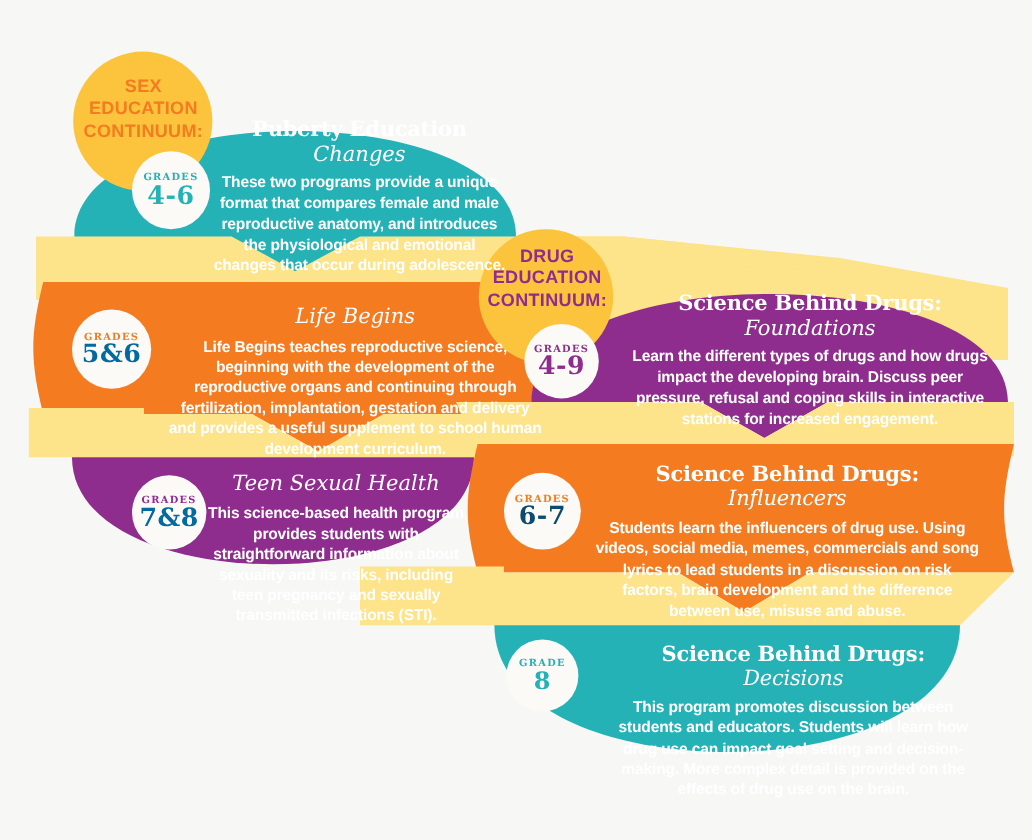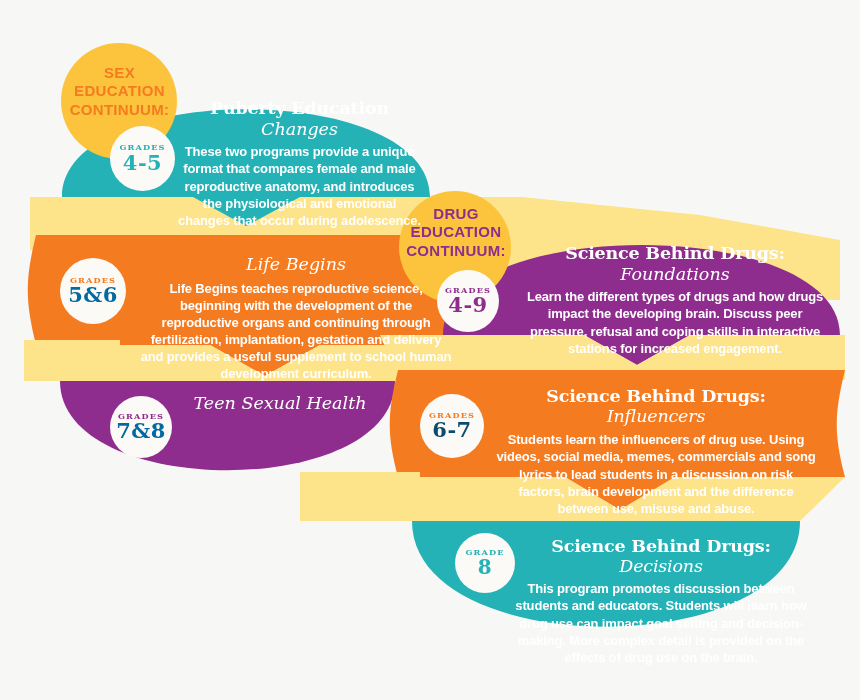--- a/index.html
+++ b/index.html
@@ -75,21 +75,21 @@
   </div>
 
   <div class="txt" style="left:177px;top:99px;width:245px;">
     <div class="ttl white">Puberty Education</div>
     <div class="sub white" style="margin-top:1px;">Changes</div>
     <div class="body white" style="margin-top:4px;">These two programs provide a unique format that compares female and male reproductive anatomy, and introduces the physiological and emotional changes that occur during adolescence.</div>
   </div>
 
   <div class="badge" style="left:110px;top:126px;width:65px;height:65px;">
     <span class="bg-l" style="color:#24b2b6;">GRADES</span>
-    <span class="bg-n" style="color:#24b2b6;">4-5</span>
+    <span class="bg-n" style="color:#24b2b6;">4-6</span>
   </div>
 
   <div class="txt" style="left:140px;top:255px;width:312px;">
     <div class="sub white">Life Begins</div>
     <div class="body white" style="margin-top:5px;">Life Begins teaches reproductive science, beginning with the development of the reproductive organs and continuing through fertilization, implantation, gestation and delivery and provides a useful supplement to school human development curriculum.</div>
   </div>
 
   <div class="badge" style="left:60px;top:258px;width:66px;height:66px;">
     <span class="bg-l" style="color:#f47b20;">GRADES</span>
     <span class="bg-n" style="color:#0369a1;">5&amp;6</span>
@@ -107,20 +107,21 @@
     <div class="body white" style="margin-top:4px;">Learn the different types of drugs and how drugs impact the developing brain. Discuss peer pressure, refusal and coping skills in interactive stations for increased engagement.</div>
   </div>
 
   <div class="badge" style="left:437px;top:270px;width:62px;height:62px;">
     <span class="bg-l" style="color:#8f2d8f;">GRADES</span>
     <span class="bg-n" style="color:#8f2d8f;">4-9</span>
   </div>
 
   <div class="txt" style="left:172px;top:394px;width:216px;">
     <div class="sub white">Teen Sexual Health</div>
+    <div class="body white" style="margin-top:5px;">This science-based health program provides students with straightforward information about sexuality and its risks, including teen pregnancy and sexually transmitted infections (STI).</div>
   </div>
 
   <div class="badge" style="left:110px;top:396px;width:62px;height:62px;">
     <span class="bg-l" style="color:#8f2d8f;">GRADES</span>
     <span class="bg-n" style="color:#0369a1;">7&amp;8</span>
   </div>
 
   <div class="txt" style="left:496px;top:387px;width:320px;">
     <div class="ttl white">
       <span>Science Behind Drugs:</span>
@@ -135,18 +136,18 @@
   </div>
 
   <div class="txt" style="left:511px;top:537px;width:300px;">
     <div class="ttl white">
       <span>Science Behind Drugs:</span>
       <span class="sub">Decisions</span>
     </div>
     <div class="body white" style="margin-top:4px;">This program promotes discussion between students and educators. Students will learn how drug use can impact goal setting and decision-making. More complex detail is provided on the effects  of drug use on the brain.</div>
   </div>
 
-  <div class="badge" style="left:455px;top:533px;width:60px;height:60px;">
+  <div class="badge" style="left:422px;top:533px;width:60px;height:60px;">
     <span class="bg-l" style="color:#24b2b6;">GRADE</span>
     <span class="bg-n sm" style="color:#24b2b6;">8</span>
   </div>
 
 </div>
 
 </body></html>

